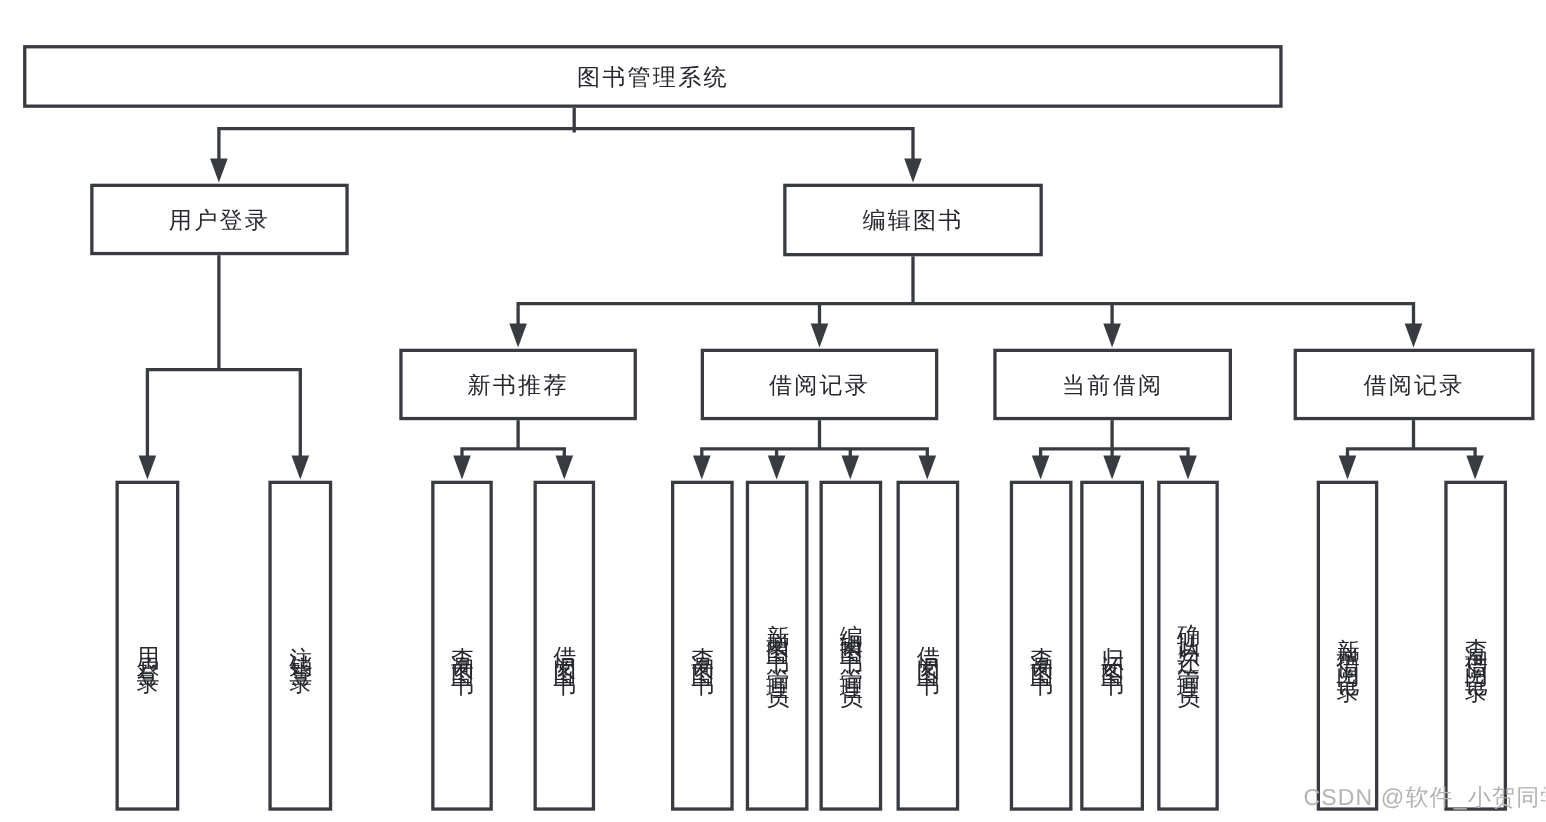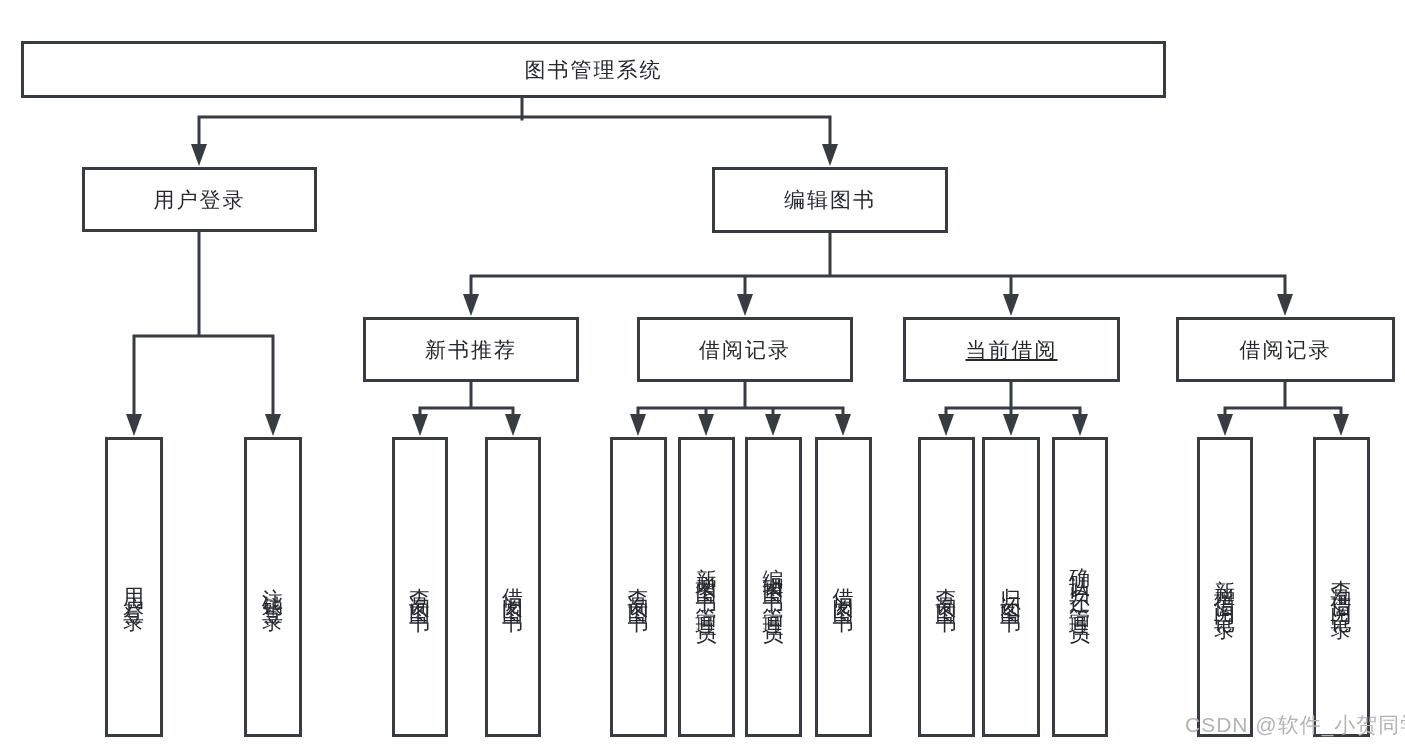--- a/index.html
+++ b/index.html
@@ -33,21 +33,21 @@
   .vnode span{
     writing-mode:vertical-rl;text-orientation:mixed;
     font-size:21px;letter-spacing:8px;line-height:1;color:var(--text);
   }
 
   .n-root{left:21px;top:13px;width:1145px;height:57px;margin-top:28px;}
   .n-user-login{left:82px;top:167px;width:235px;height:65px;}
   .n-book-mgmt{left:712px;top:167px;width:236px;height:66px;}
   .n-new-book{left:363px;top:317px;width:216px;height:65px;}
   .n-borrowing{left:637px;top:317px;width:216px;height:65px;}
-  .n-current{left:903px;top:317px;width:217px;height:65px;text-decoration:underline;}
+  .n-current{left:903px;top:317px;width:217px;height:65px;}
   .n-records{left:1176px;top:317px;width:219px;height:65px;}
 
   .v1{left:105px;width:58px;}
   .v2{left:244px;width:58px;}
   .v3{left:392px;width:56px;}
   .v4{left:485px;width:56px;}
   .v5{left:610px;width:57px;}
   .v6{left:678px;width:57px;}
   .v7{left:745px;width:57px;}
   .v8{left:815px;width:57px;}

